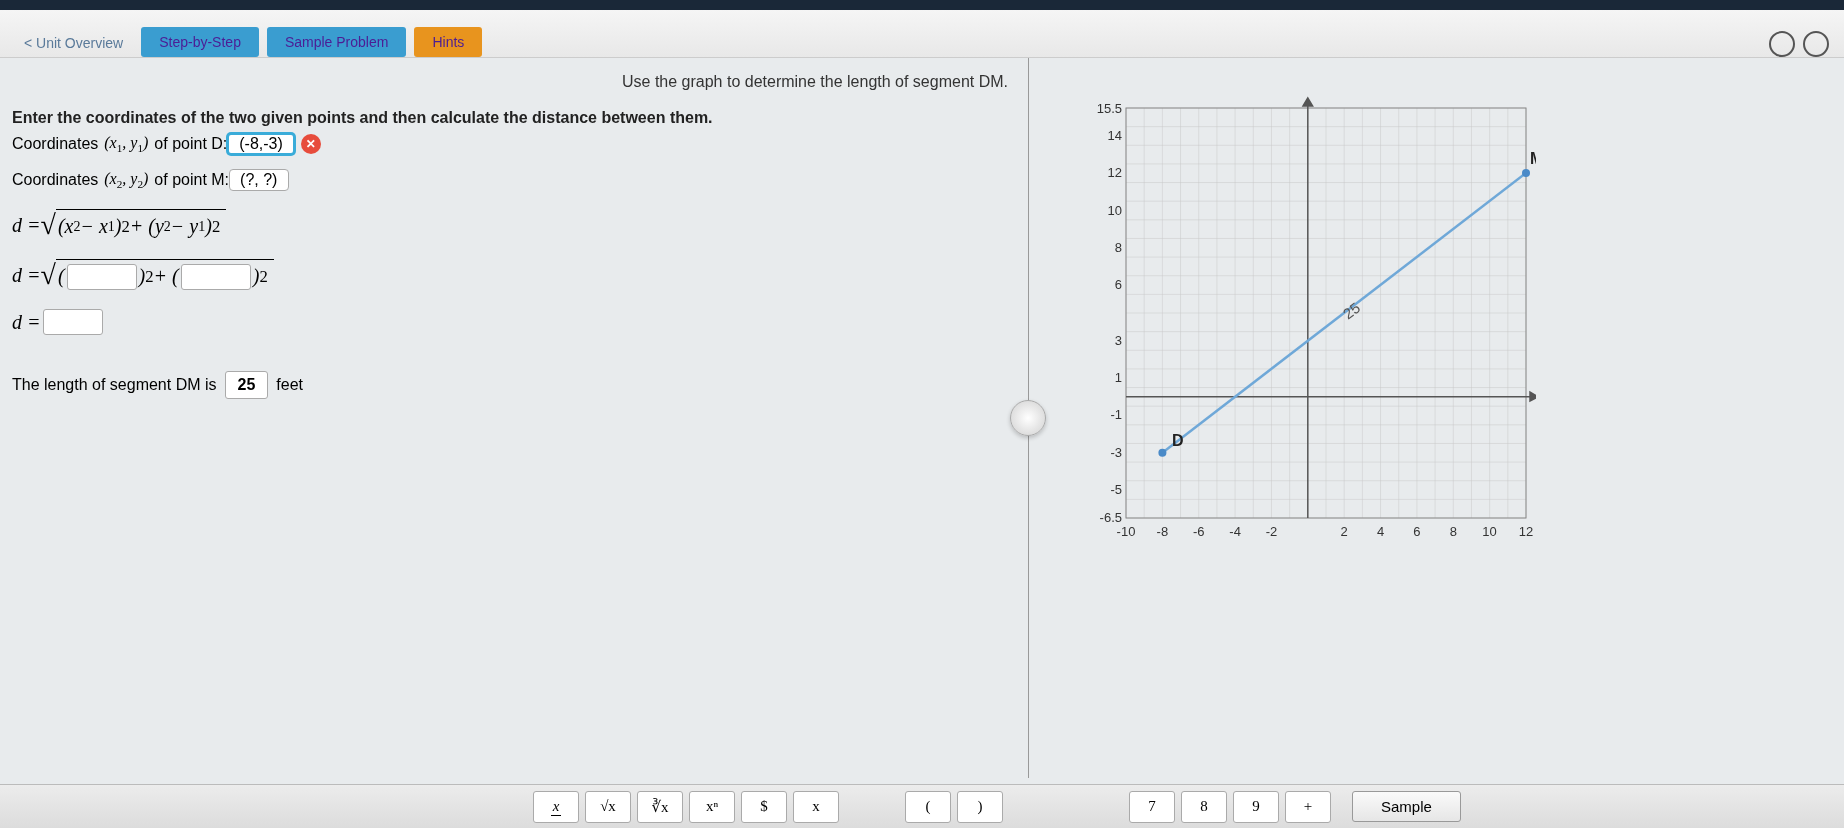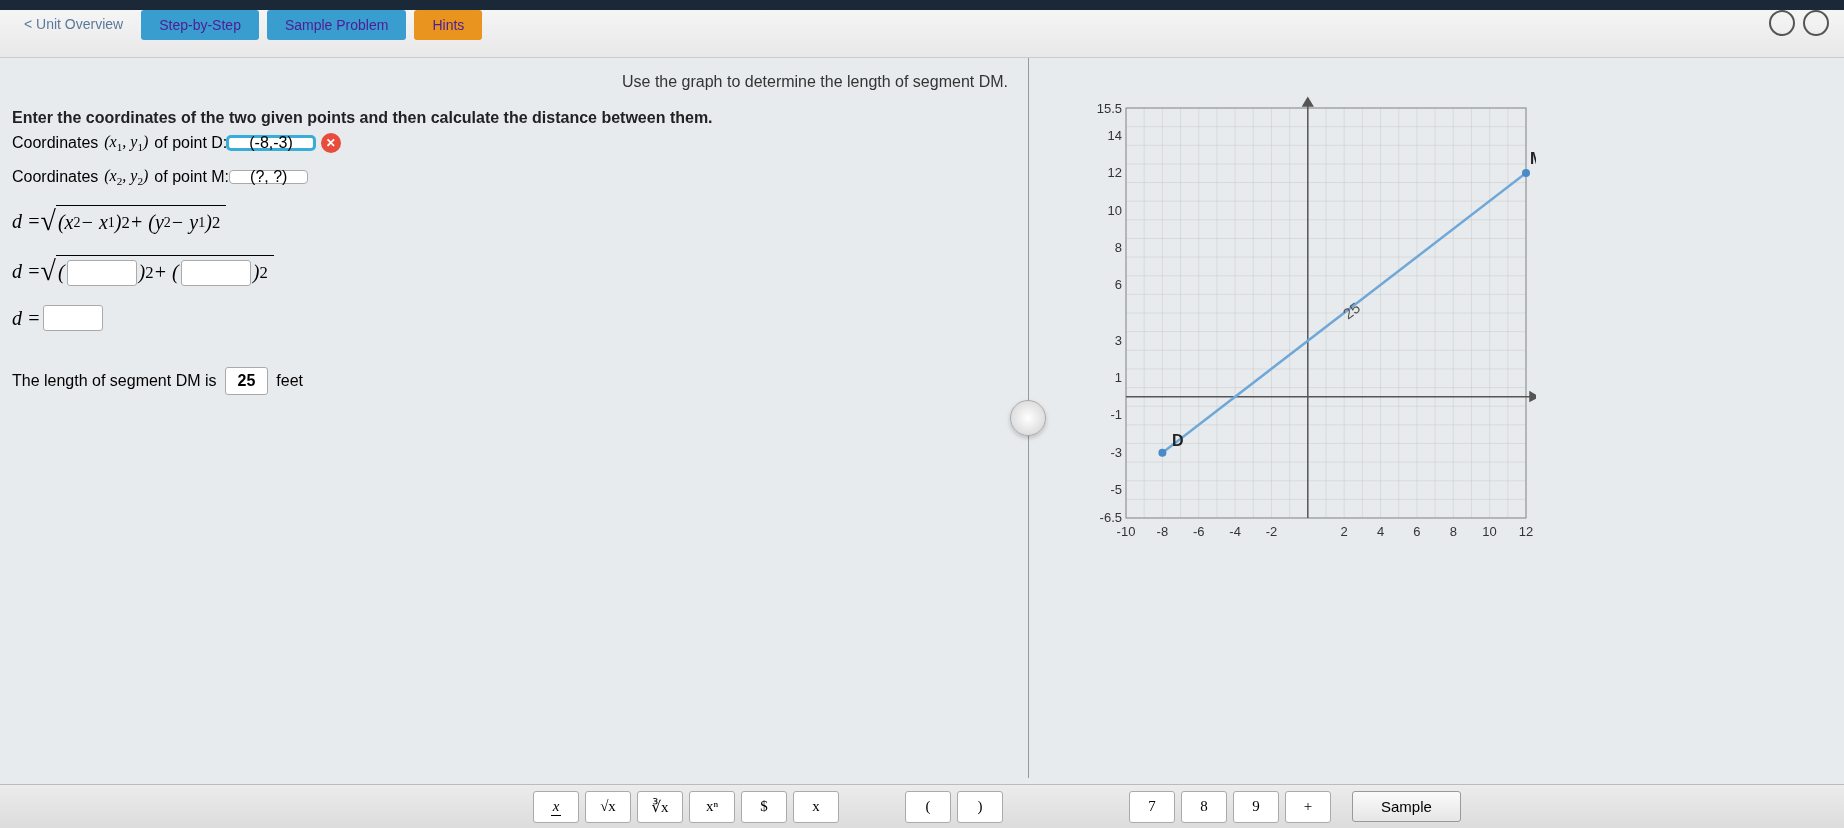--- a/index.html
+++ b/index.html
@@ -1,33 +1,33 @@
 <!DOCTYPE html>
 <html><head>
 <meta charset="utf-8">
 <style>
 * { margin: 0; padding: 0; box-sizing: border-box; }
 body { font-family: Arial, sans-serif; background: #e8ebed; width: 1844px; height: 828px; overflow: hidden; position: relative; }
 .top-dark { background: #1a2838; height: 10px; }
-.nav-bar { background: linear-gradient(#f5f5f5, #e8e8e8); height: 48px; display: flex; align-items: flex-start; padding: 0 10px; border-bottom: 1px solid #ccc; position: relative; }
+.nav-bar { background: linear-gradient(#f5f5f5, #e8e8e8); height: 48px; display: flex; align-items: flex-end; padding: 0 10px; border-bottom: 1px solid #ccc; position: relative; }
 .nav-link { color: #5a7a9a; font-size: 14px; padding: 6px 14px; cursor: pointer; }
 .nav-btn { color: #4c1d95; font-size: 14px; padding: 7px 18px; margin: 0 4px; border-radius: 3px; cursor: pointer; border: none; }
 .btn-blue { background: #3a9dd0; }
 .btn-blue2 { background: #3a9dd0; }
 .btn-orange { background: #e8941e; }
 .nav-icons { position: absolute; right: 15px; display: flex; gap: 8px; }
 .circle-icon { width: 26px; height: 26px; border: 2px solid #555; border-radius: 50%; }
 .content-area { display: flex; height: 720px; background: #e8ebed; }
 .left-panel { width: 1020px; padding: 15px 12px; position: relative; }
 .instruction1 { font-size: 16px; color: #333; margin-bottom: 18px; text-align: right; }
 .instruction2 { font-size: 16px; color: #222; font-weight: bold; margin-bottom: 6px; }
 .coord-row { display: flex; align-items: center; margin-bottom: 14px; font-size: 16px; }
 .math-text { font-family: 'Times New Roman', serif; font-style: italic; margin: 0 6px; }
 .sub { font-size: 0.7em; vertical-align: sub; font-style: normal; }
-.input-box { background: #fff; border: 1px solid #aaa; border-radius: 4px; padding: 4px 20px; font-size: 16px; display: inline-flex; align-items: center; min-width: 60px; height: 14px; }
+.input-box { background: #fff; border: 1px solid #aaa; border-radius: 4px; padding: 4px 10px; font-size: 16px; display: inline-flex; align-items: center; min-width: 60px; height: 22px; }
 .input-box.active { border: 2px solid #3aacd9; box-shadow: 0 0 0 1px #3aacd9; }
 .wrong-icon { display: inline-flex; width: 20px; height: 20px; background: #e74c3c; border-radius: 50%; color: #fff; align-items: center; justify-content: center; font-size: 12px; font-weight: bold; margin-left: 6px; }
 .formula-row { margin: 18px 0; font-family: 'Times New Roman', serif; font-style: italic; font-size: 20px; display: flex; align-items: center; }
 .sqrt-wrap { display: inline-flex; align-items: stretch; position: relative; }
 .sqrt-sign { font-size: 28px; font-style: normal; }
 .radicand { border-top: 1.5px solid #000; padding: 2px 6px 0 2px; display: inline-flex; align-items: center; }
 .empty-input { background: #fff; border: 1px solid #aaa; border-radius: 3px; width: 70px; height: 26px; display: inline-block; margin: 0 2px; }
 .length-row { margin-top: 36px; font-size: 16px; display: flex; align-items: center; }
 .val-box { background: #fff; border: 1px solid #aaa; border-radius: 3px; padding: 4px 12px; margin: 0 8px; font-weight: bold; }
 .divider-col { width: 16px; position: relative; display: flex; align-items: center; justify-content: center; }

